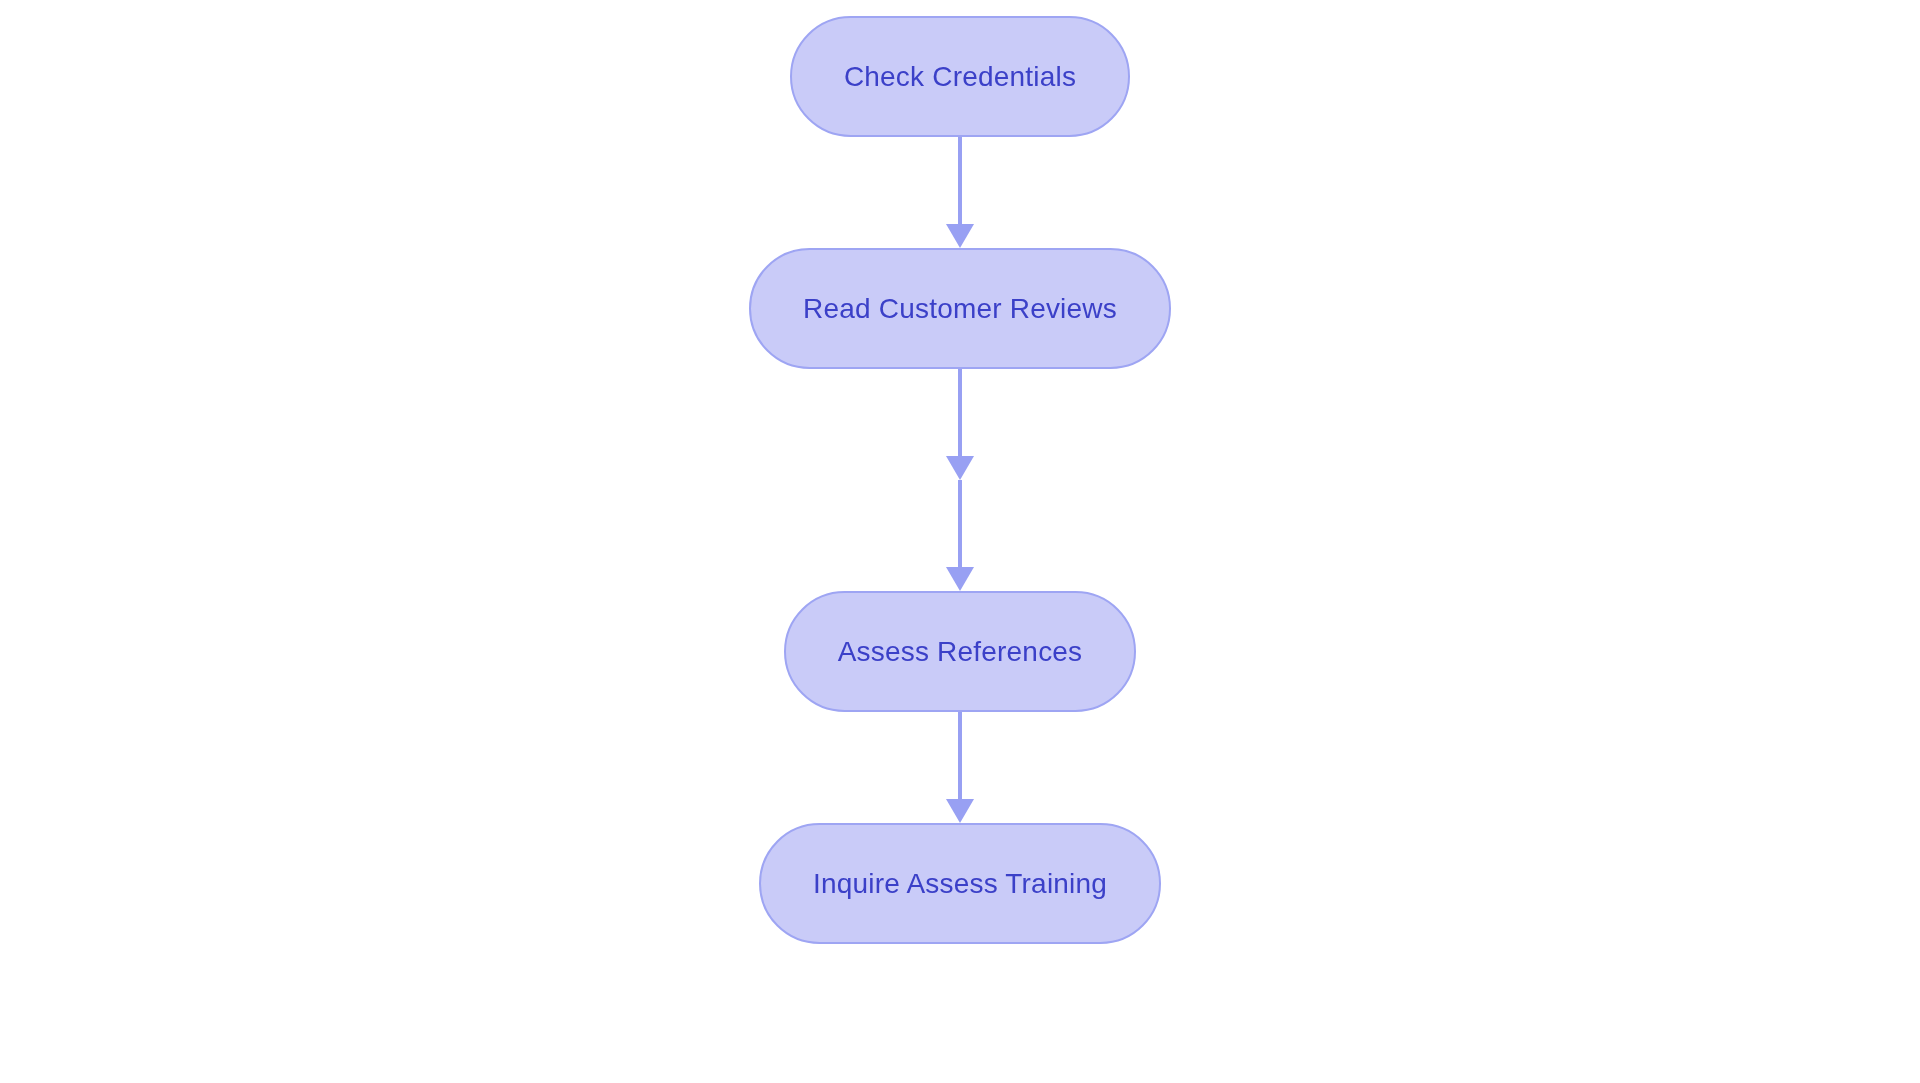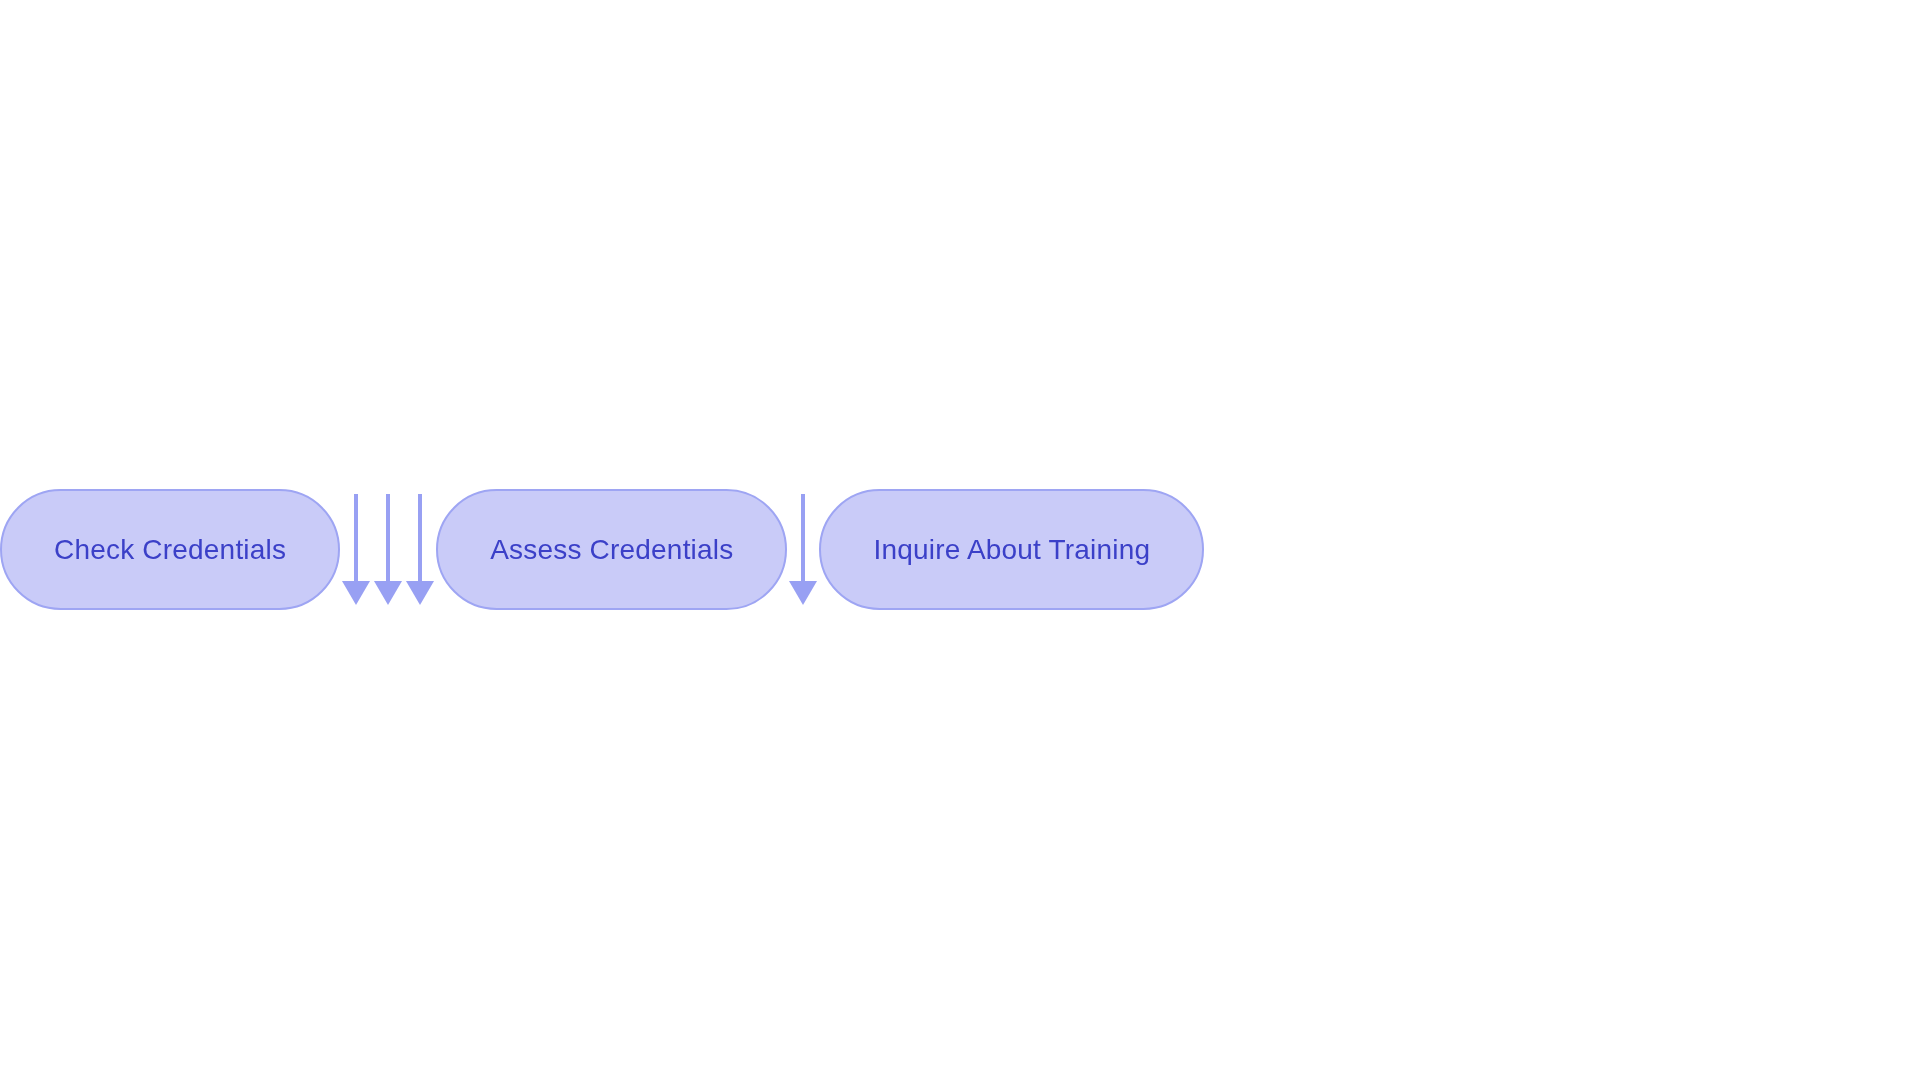--- a/index.html
+++ b/index.html
@@ -13,20 +13,21 @@
   html, body {
     background: var(--background);
     font-family: "Liberation Sans", sans-serif;
   }
   .canvas {
     position: relative;
     width: 1920px;
     height: 1083px;
     background: var(--background);
     display: flex;
+    flex-direction: column;
     align-items: center;
     padding-top: 16px;
     overflow: hidden;
   }
   .flow-node {
     height: 121px;
     padding: 0 52px;
     border-radius: 60.5px;
     background: var(--node-fill);
     border: 2px solid var(--node-border);
@@ -73,38 +74,41 @@
 
   <div class="flow-node">
     <span>Check Credentials</span>
   </div>
 
   <div class="flow-arrow">
     <div class="arrow-line"></div>
     <div class="arrow-head"></div>
   </div>
 
+  <div class="flow-node">
+    <span>Read Customer Reviews</span>
+  </div>
 
   <div class="flow-arrow">
     <div class="arrow-line"></div>
     <div class="arrow-head"></div>
   </div>
 
 
   <div class="flow-arrow">
     <div class="arrow-line"></div>
     <div class="arrow-head"></div>
   </div>
 
   <div class="flow-node">
-    <span>Assess Credentials</span>
+    <span>Assess References</span>
   </div>
 
   <div class="flow-arrow">
     <div class="arrow-line"></div>
     <div class="arrow-head"></div>
   </div>
 
   <div class="flow-node">
-    <span>Inquire About Training</span>
+    <span>Inquire Assess Training</span>
   </div>
 
 </div>
 
 </body></html>

